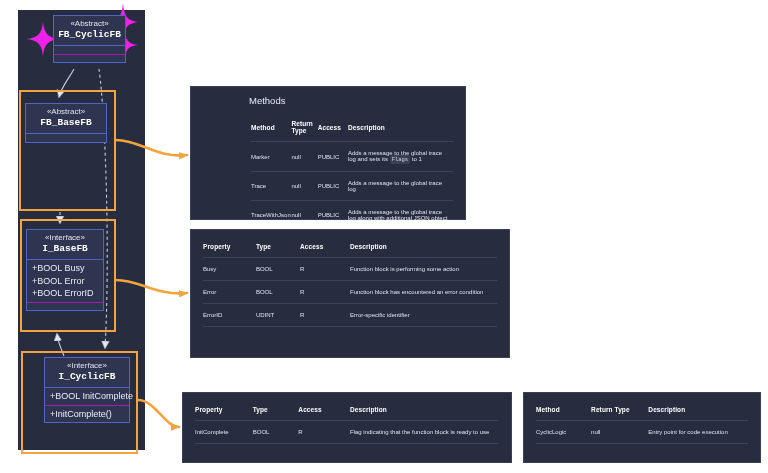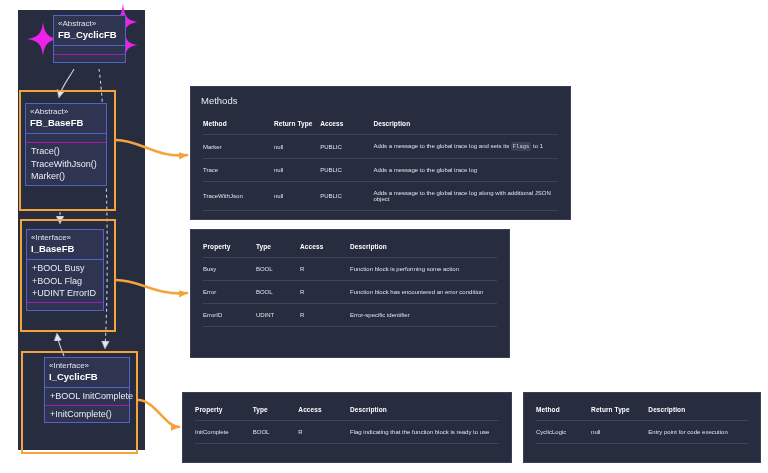--- a/index.html
+++ b/index.html
@@ -15,25 +15,25 @@
     position:absolute;left:18px;top:10px;width:127px;height:440px;
     background:#272c3f;
   }
   .uml-class{
     position:absolute;
     background:#2f3550;
     border:1px solid #4f63c8;
     box-sizing:border-box;
   }
   .uml-head{
-    padding:3px 4px 4px 4px;color:#e9ecf5;
+    padding:3px 4px 4px 4px;text-align:center;color:#e9ecf5;
     border-bottom:1px solid #4f63c8;
   }
   .uml-stereo{font-size:8px;line-height:10px;color:#dfe3ef;}
-  .uml-name{font-size:9.5px;line-height:12px;font-weight:bold;color:#ffffff;}
+  .uml-name{font-size:9.5px;line-height:12px;font-weight:bold;color:#ffffff;font-family:Liberation Mono, monospace;}
   .uml-compart{
     border-bottom:1px solid #a21caf;
     padding:2px 5px;
     color:#e9ecf5;font-size:9px;line-height:12.5px;
   }
   .uml-compart:last-child{border-bottom:none;}
   .uml-compart.empty{height:8px;padding:0;}
   .uml-compart.empty2{height:7px;padding:0;}
   .uml-row{white-space:nowrap;}
 
@@ -81,21 +81,21 @@
   }
   .tbl tr:last-child td{border-bottom:1px solid #3d4358;}
   code.inline{
     font-family:"Liberation Mono","DejaVu Sans Mono",monospace;
     background:#3a4056;color:#cdd3e6;font-size:5.5px;
     padding:1px 2px;border-radius:2px;
   }
   .tblwrap{padding:0 12px 10px 12px;}
 
   
-  #panel-methods{left:190px;top:86px;width:381px;height:134px;}
+  #panel-methods{left:190px;top:86px;width:276px;height:134px;padding-left:48px;}
   #panel-properties{left:190px;top:229px;width:320px;height:129px;}
   #panel-initcomplete{left:182px;top:392px;width:330px;height:71px;}
   #panel-cycliclogic{left:523px;top:392px;width:238px;height:71px;}
 
   #panel-properties .tblwrap,
   #panel-initcomplete .tblwrap,
   #panel-cycliclogic .tblwrap{padding-top:6px;}
 </style>
 </head>
 <body>
@@ -150,36 +150,31 @@
     <div class="uml-compart empty"></div>
     <div class="uml-compart empty2"></div>
   </div>
 
   <div class="uml-class" id="class-fb-basefb">
     <div class="uml-head">
       <div class="uml-stereo">«Abstract»</div>
       <div class="uml-name">FB_BaseFB</div>
     </div>
     <div class="uml-compart empty"></div>
-    <div class="uml-compart">
-      <div class="uml-row">Trace()</div>
-      <div class="uml-row">TraceWithJson()</div>
-      <div class="uml-row">Marker()</div>
-    </div>
   </div>
 
   <div class="uml-class" id="class-i-basefb">
     <div class="uml-head">
       <div class="uml-stereo">«Interface»</div>
       <div class="uml-name">I_BaseFB</div>
     </div>
     <div class="uml-compart">
       <div class="uml-row">+BOOL Busy</div>
-      <div class="uml-row">+BOOL Flag</div>
-      <div class="uml-row">+UDINT ErrorID</div>
+      <div class="uml-row">+BOOL Error</div>
+      <div class="uml-row">+BOOL ErrorID</div>
     </div>
     <div class="uml-compart empty2"></div>
   </div>
 
   <div class="uml-class" id="class-i-cyclicfb">
     <div class="uml-head">
       <div class="uml-stereo">«Interface»</div>
       <div class="uml-name">I_CyclicFB</div>
     </div>
     <div class="uml-compart">

